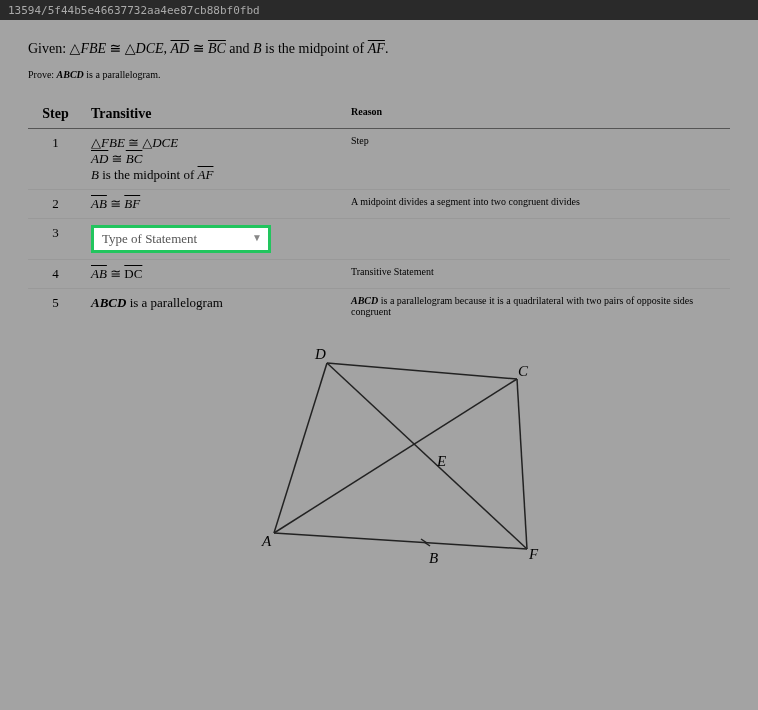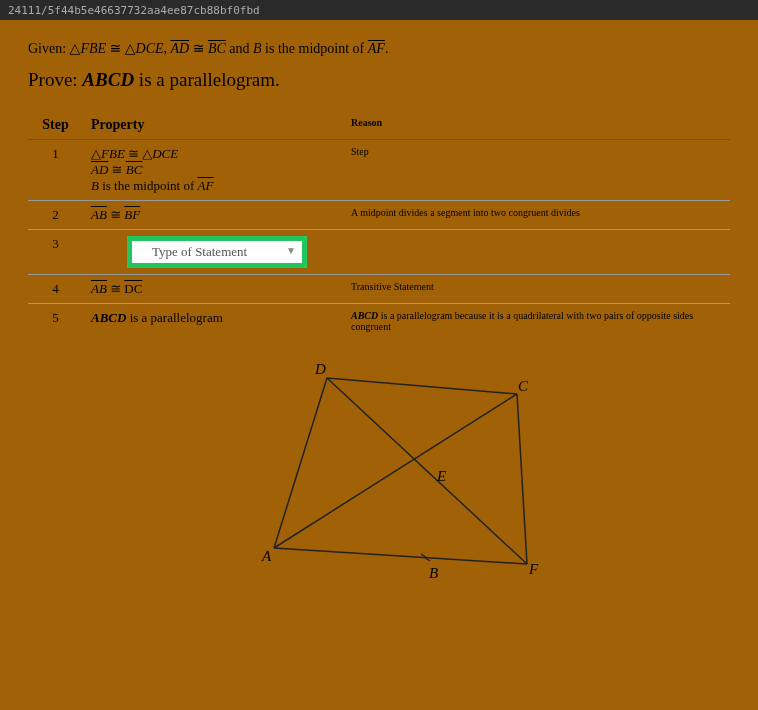--- a/index.html
+++ b/index.html
@@ -21,30 +21,30 @@
       color: #aaa;
       font-size: 11px;
       font-family: monospace;
       padding: 2px 8px;
       height: 20px;
       display: flex;
       align-items: center;
     }
     .content {
       padding: 18px 28px 10px 28px;
-      background: #a16207;
+      background: #a3a3a3;
       height: 690px;
     }
     .given-line {
       font-size: 14px;
       margin-bottom: 10px;
       line-height: 1.5;
     }
     .prove-line {
-      font-size: 19px;
+      font-size: 10px;
       margin-bottom: 20px;
     }
     .bold-italic { font-weight: bold; font-style: italic; }
     .overline { text-decoration: overline; }
     .proof-table {
       width: 100%;
       border-collapse: collapse;
       margin-bottom: 18px;
       font-size: 13px;
     }
@@ -54,29 +54,28 @@
     .proof-table thead tr th {
       font-weight: bold;
       font-size: 14px;
       padding-bottom: 6px;
       text-align: left;
     }
     .proof-table thead tr th.step-header { text-align: center; margin-top: 42px; }
     .proof-table tbody tr td { border-top: 1px solid #999; }
     .proof-table tbody tr:first-child td { border-top: 1px solid #555; }
     .dropdown-cell {
-      border: 5px solid #22c55e;
+      border: 3px solid #22c55e;
       background: #fff;
-      padding: 3px 20px;
+      padding: 3px 8px;
       font-size: 13px;
       color: #555;
       display: inline-block;
       min-width: 180px;
       position: relative;
-      margin-left: 36px;
     }
     .dropdown-arrow {
       position: absolute;
       right: 6px;
       top: 4px;
       font-size: 10px;
       color: #888;
     }
     .diagram-area {
       display: flex;
@@ -87,37 +86,37 @@
     svg text {
       font-family: 'Times New Roman', Times, serif;
       font-style: italic;
     }
   </style>
 </head>
 <body>
 
 <div class="screen">
   <div class="top-bar">
-    <span>24111/5f44b5e46637732aa4ee87cb88bf0fbd</span>
+    <span>13594/5f44b5e46637732aa4ee87cb88bf0fbd</span>
   </div>
   <div class="content">
 
     <div class="given-line">
       <span>Given: △<span style="font-style:italic">FBE</span> ≅ △<span style="font-style:italic">DCE</span>, <span class="overline" style="font-style:italic">AD</span> ≅ <span class="overline" style="font-style:italic">BC</span> and <span style="font-style:italic">B</span> is the midpoint of <span class="overline" style="font-style:italic">AF</span>.</span>
     </div>
 
     <div class="prove-line">
       <span>Prove: <span class="bold-italic">ABCD</span> is a parallelogram.</span>
     </div>
 
     <table class="proof-table">
       <thead>
         <tr>
           <th class="step-header col-step">Step</th>
-          <th class="col-statement">Property</th>
+          <th class="col-statement">Transitive</th>
           <th class="col-reason">Reason</th>
         </tr>
       </thead>
       <tbody>
 
         <tr>
           <td class="col-step">1</td>
           <td class="col-statement">
             <div>△<span style="font-style:italic">FBE</span> ≅ △<span style="font-style:italic">DCE</span></div>
             <div><span class="overline" style="font-style:italic">AD</span> ≅ <span class="overline" style="font-style:italic">BC</span></div>

